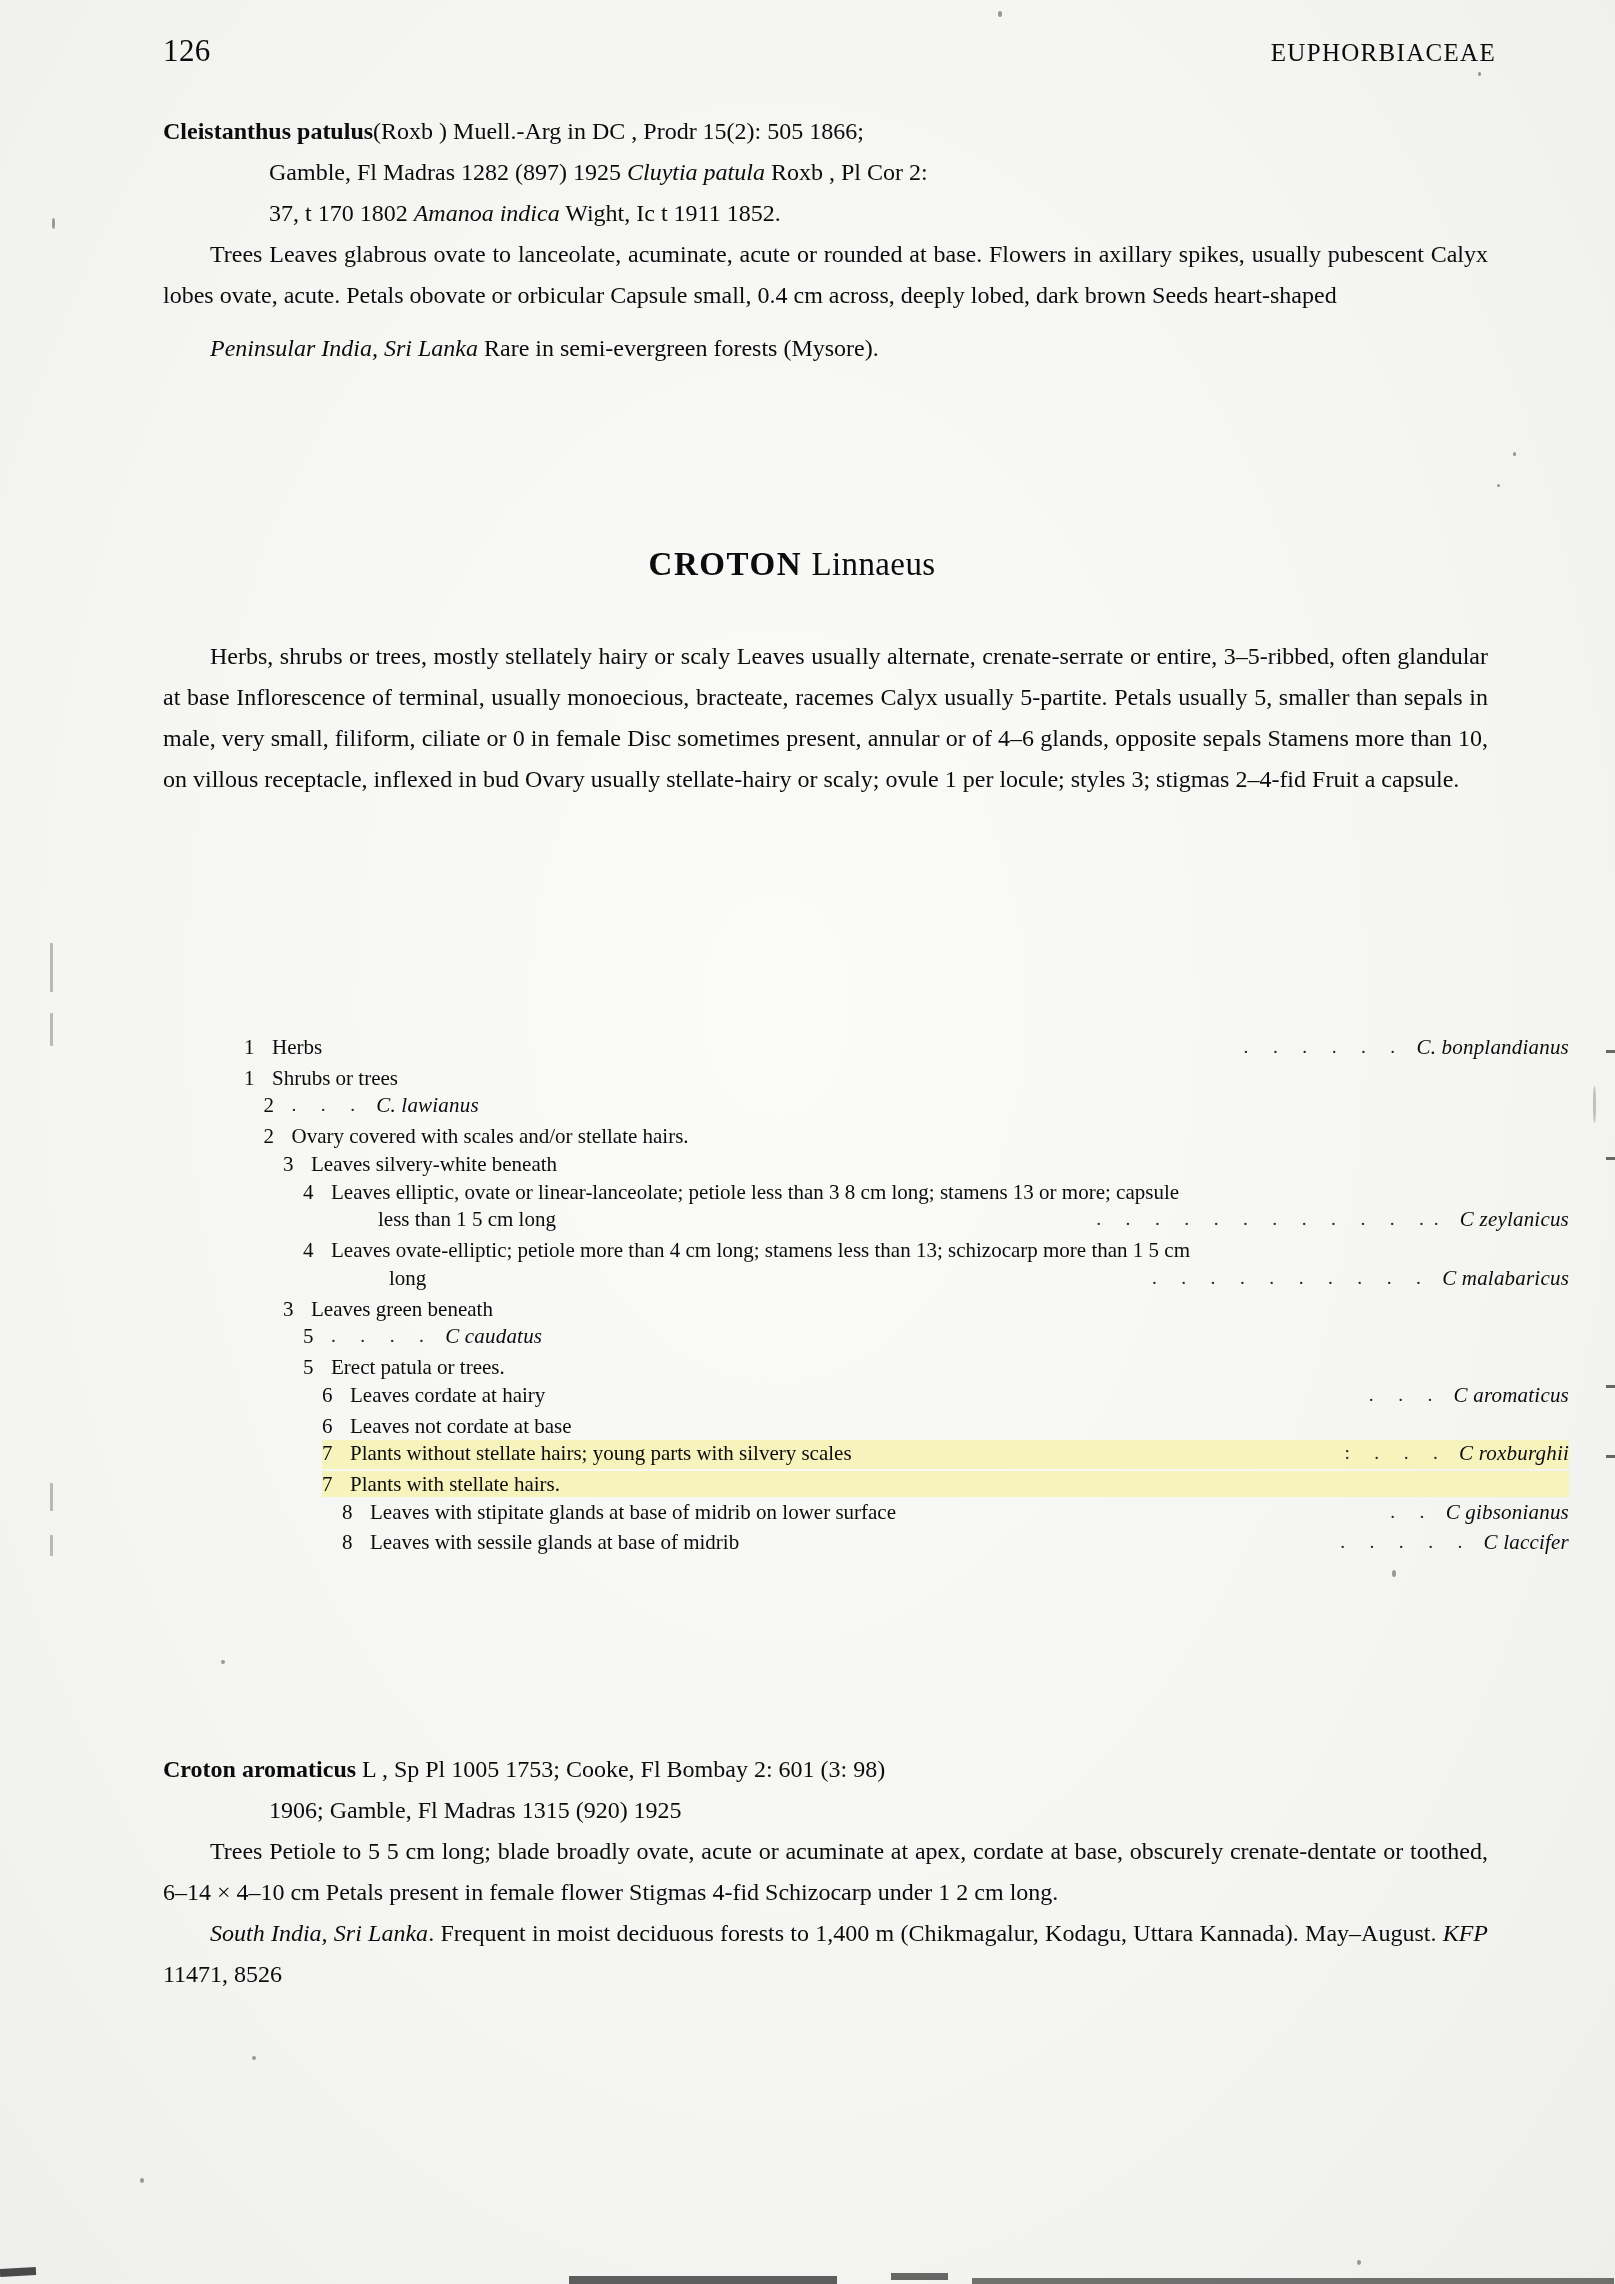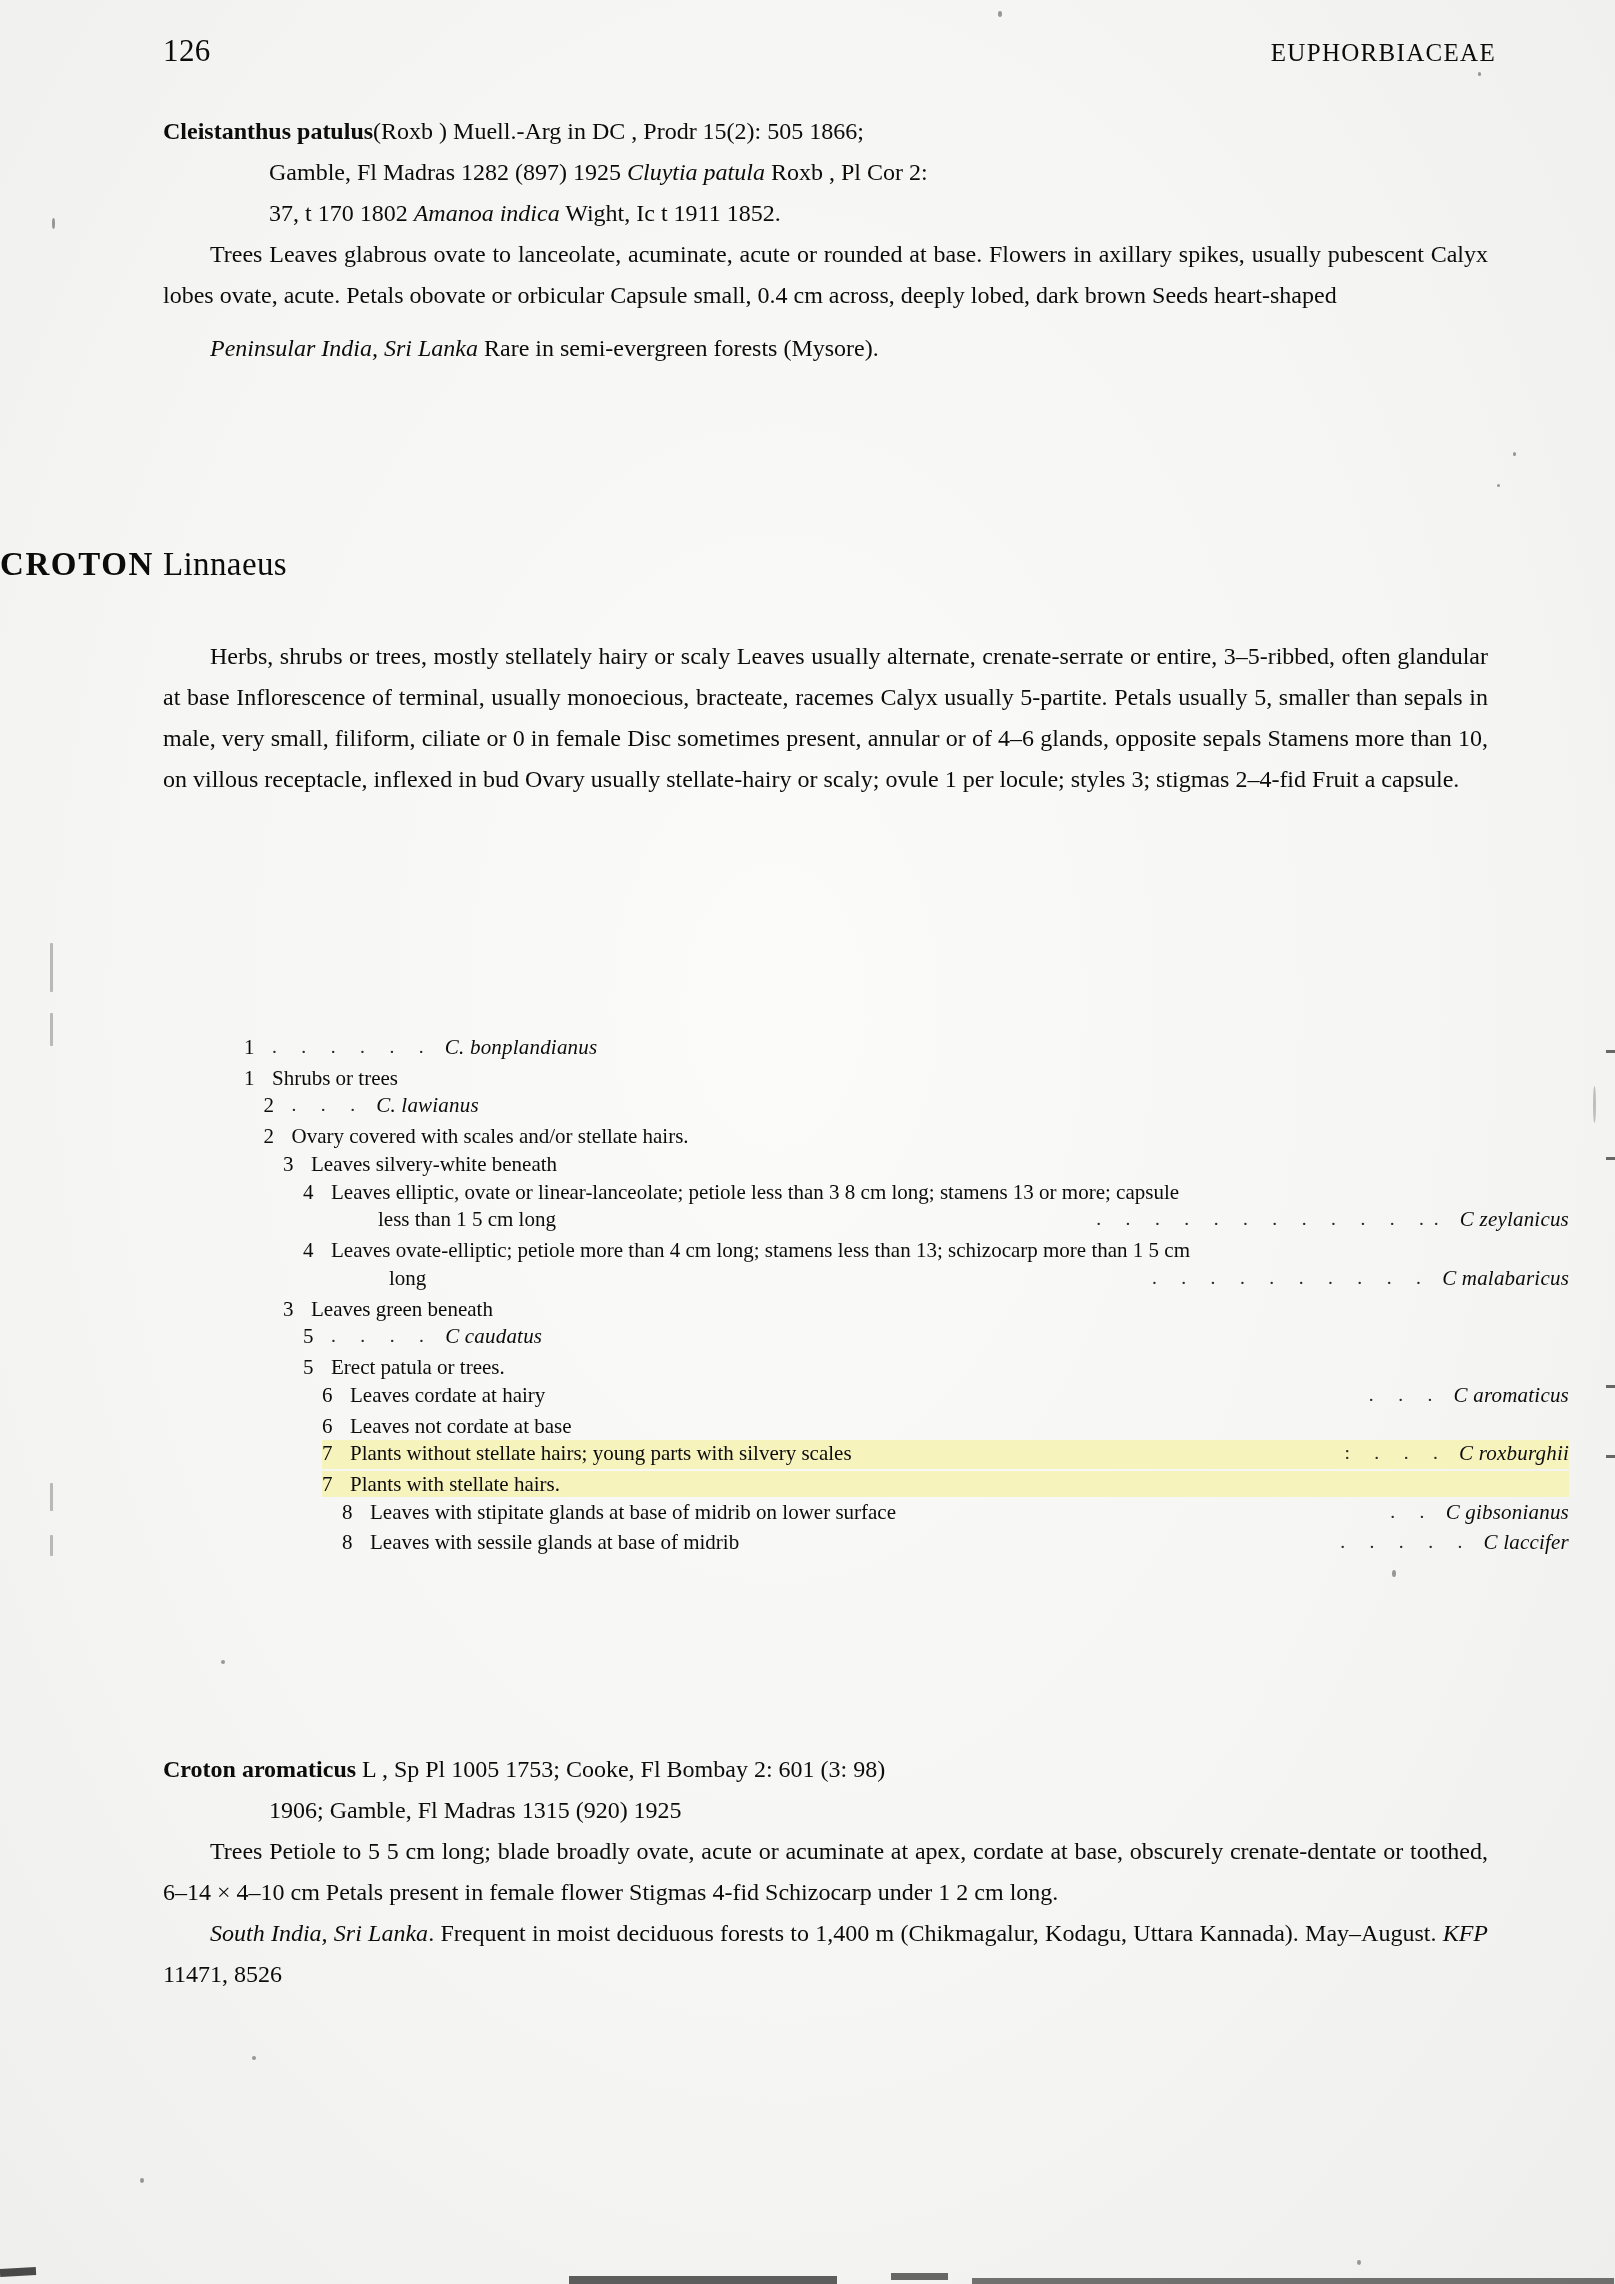--- a/index.html
+++ b/index.html
@@ -72,21 +72,21 @@
   .hang2 {
     padding-left: 106px;
   }
   b, .bold { font-weight: bold; }
   i, .ital { font-style: italic; }
 
   .genus-head {
     position: absolute;
     left: 0;
     width: 1584px;
-    text-align: left;
+    text-align: center;
     font-size: 33px;
     letter-spacing: 0.8px;
   }
   .genus-head .gname {
     font-weight: bold;
     letter-spacing: 1.6px;
   }
   .genus-head .gauth {
     font-weight: normal;
     letter-spacing: 0.4px;
@@ -191,20 +191,21 @@
     </div>
 
     <div class="block" style="top:636px;">
       <p class="para indent-first">Herbs, shrubs or trees, mostly stellately hairy or scaly  Leaves usually alternate, crenate-serrate or entire, 3–5-ribbed, often glandular at base  Inflorescence of terminal, usually monoecious, bracteate, racemes  Calyx usually 5-partite. Petals usually 5, smaller than sepals in male, very small, filiform, ciliate or 0 in female  Disc sometimes present, annular or of 4–6 glands, opposite sepals  Stamens more than 10, on villous receptacle, inflexed in bud  Ovary usually stellate-hairy or scaly; ovule 1 per locule; styles 3; stigmas 2–4-fid  Fruit a capsule.</p>
     </div>
 
     <div class="key" style="top:1034px;">
 
     <div class="key-row ind-0">
           <span class="lead">1</span>
+          <span class="statement">Herbs</span>
           <span class="dots">.     .    .   . .  .</span>
           <span class="taxon">C. bonplandianus</span>
         </div>
         <div class="key-row ind-0">
           <span class="lead">1</span>
           <span class="statement">Shrubs or trees</span>
         </div>
         <div class="key-row ind-1">
           <span class="lead">2</span>
           <span class="dots">.       .  .</span>

